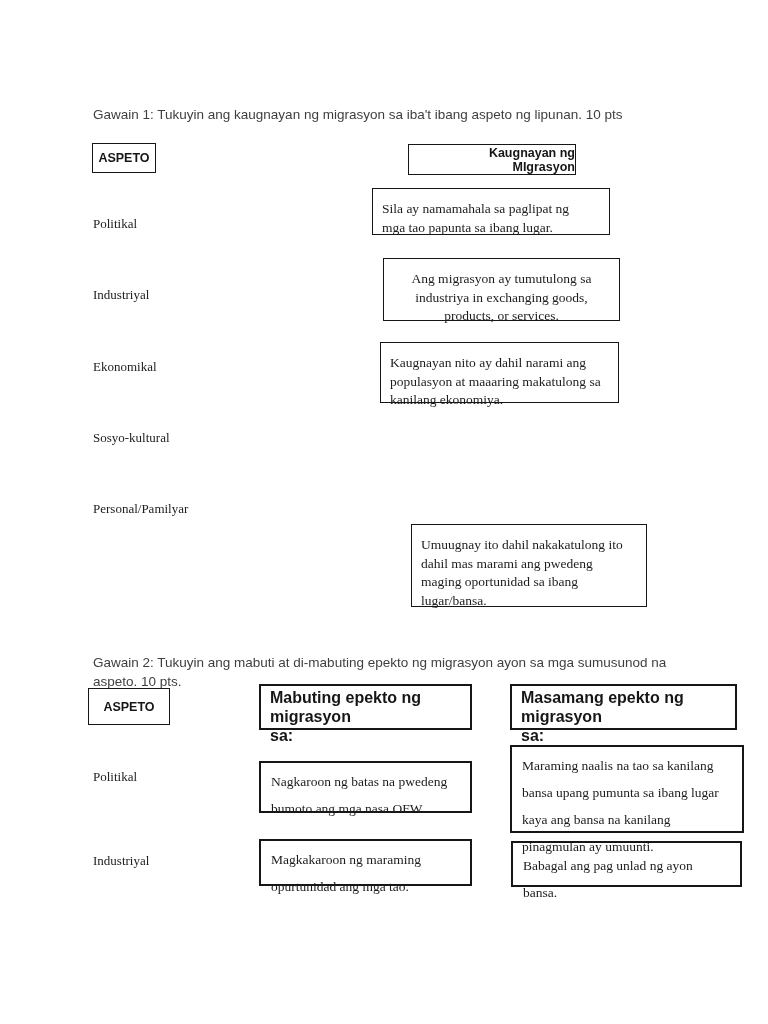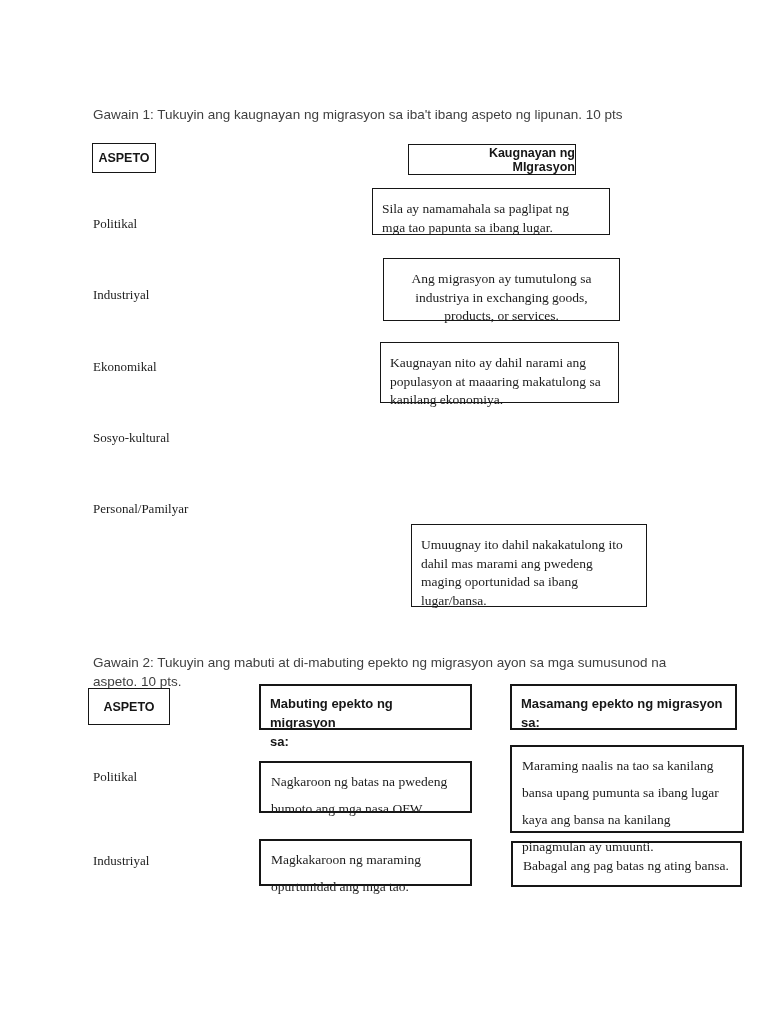--- a/index.html
+++ b/index.html
@@ -29,24 +29,24 @@
     color: #161616;
     display: flex;
     align-items: center;
     justify-content: center;
     text-align: right;
   }
   .hdrbox2 {
     border: 2px solid #161616;
     font-family: "Liberation Sans", sans-serif;
     font-weight: bold;
-    font-size: 13px;
+    font-size: 16px;
     line-height: 19px;
     color: #161616;
-    padding: 8px 9px;
+    padding: 2px 9px;
     white-space: pre-line;
   }
   .label {
     font-size: 13px;
     line-height: 18px;
     color: #1c1c1c;
   }
   .ansbox {
     border: 1.5px solid #161616;
     font-size: 13.5px;
@@ -133,15 +133,15 @@
   <div class="abs label lbl2-r1">Industriyal</div>
 
   <div class="abs ansbox2 box2-r0-mabuti">Nagkaroon ng batas na pwedeng
 bumoto ang mga nasa OFW.</div>
   <div class="abs ansbox2 box2-r0-masama">Maraming naalis na tao sa kanilang
 bansa upang pumunta sa ibang lugar
 kaya ang bansa na kanilang
 pinagmulan ay umuunti.</div>
   <div class="abs ansbox2 box2-r1-mabuti">Magkakaroon ng maraming
 opurtunidad ang mga tao.</div>
-  <div class="abs ansbox2 box2-r1-masama">Babagal ang pag batas ng ating bansa.</div>
+  <div class="abs ansbox2 box2-r1-masama">Babagal ang pag unlad ng ayon bansa.</div>
 
 </div>
 
 </body></html>

